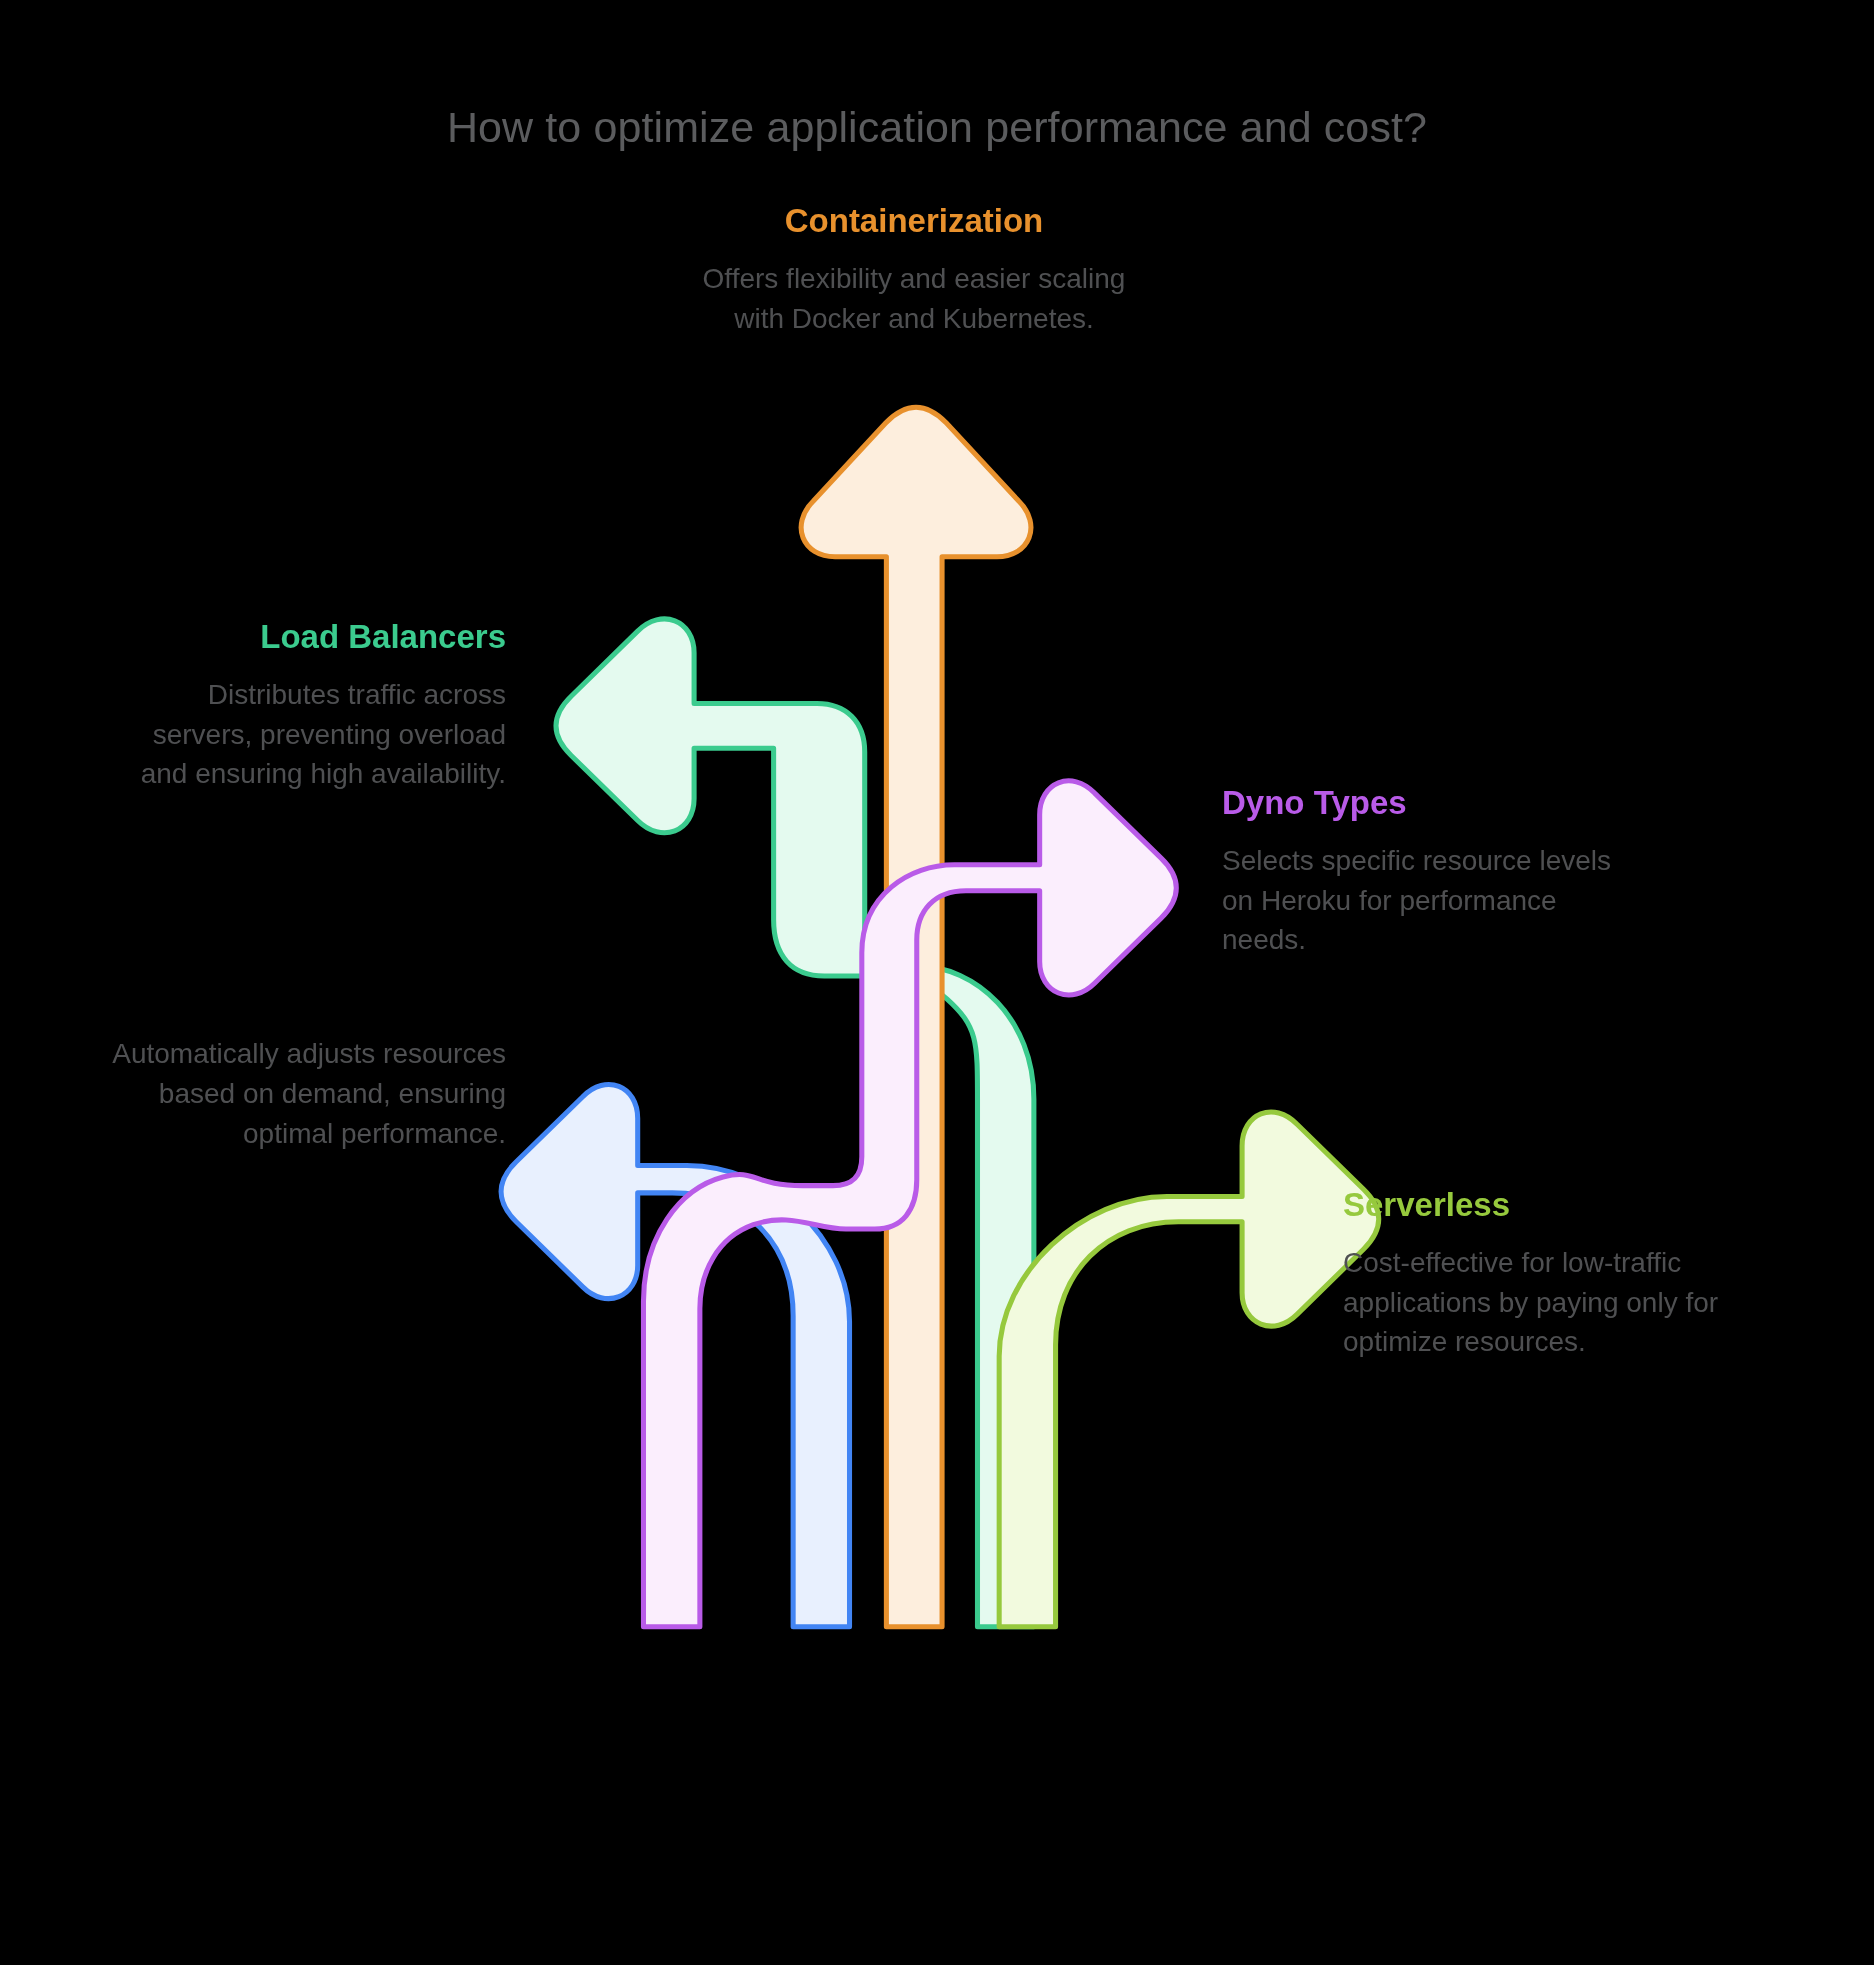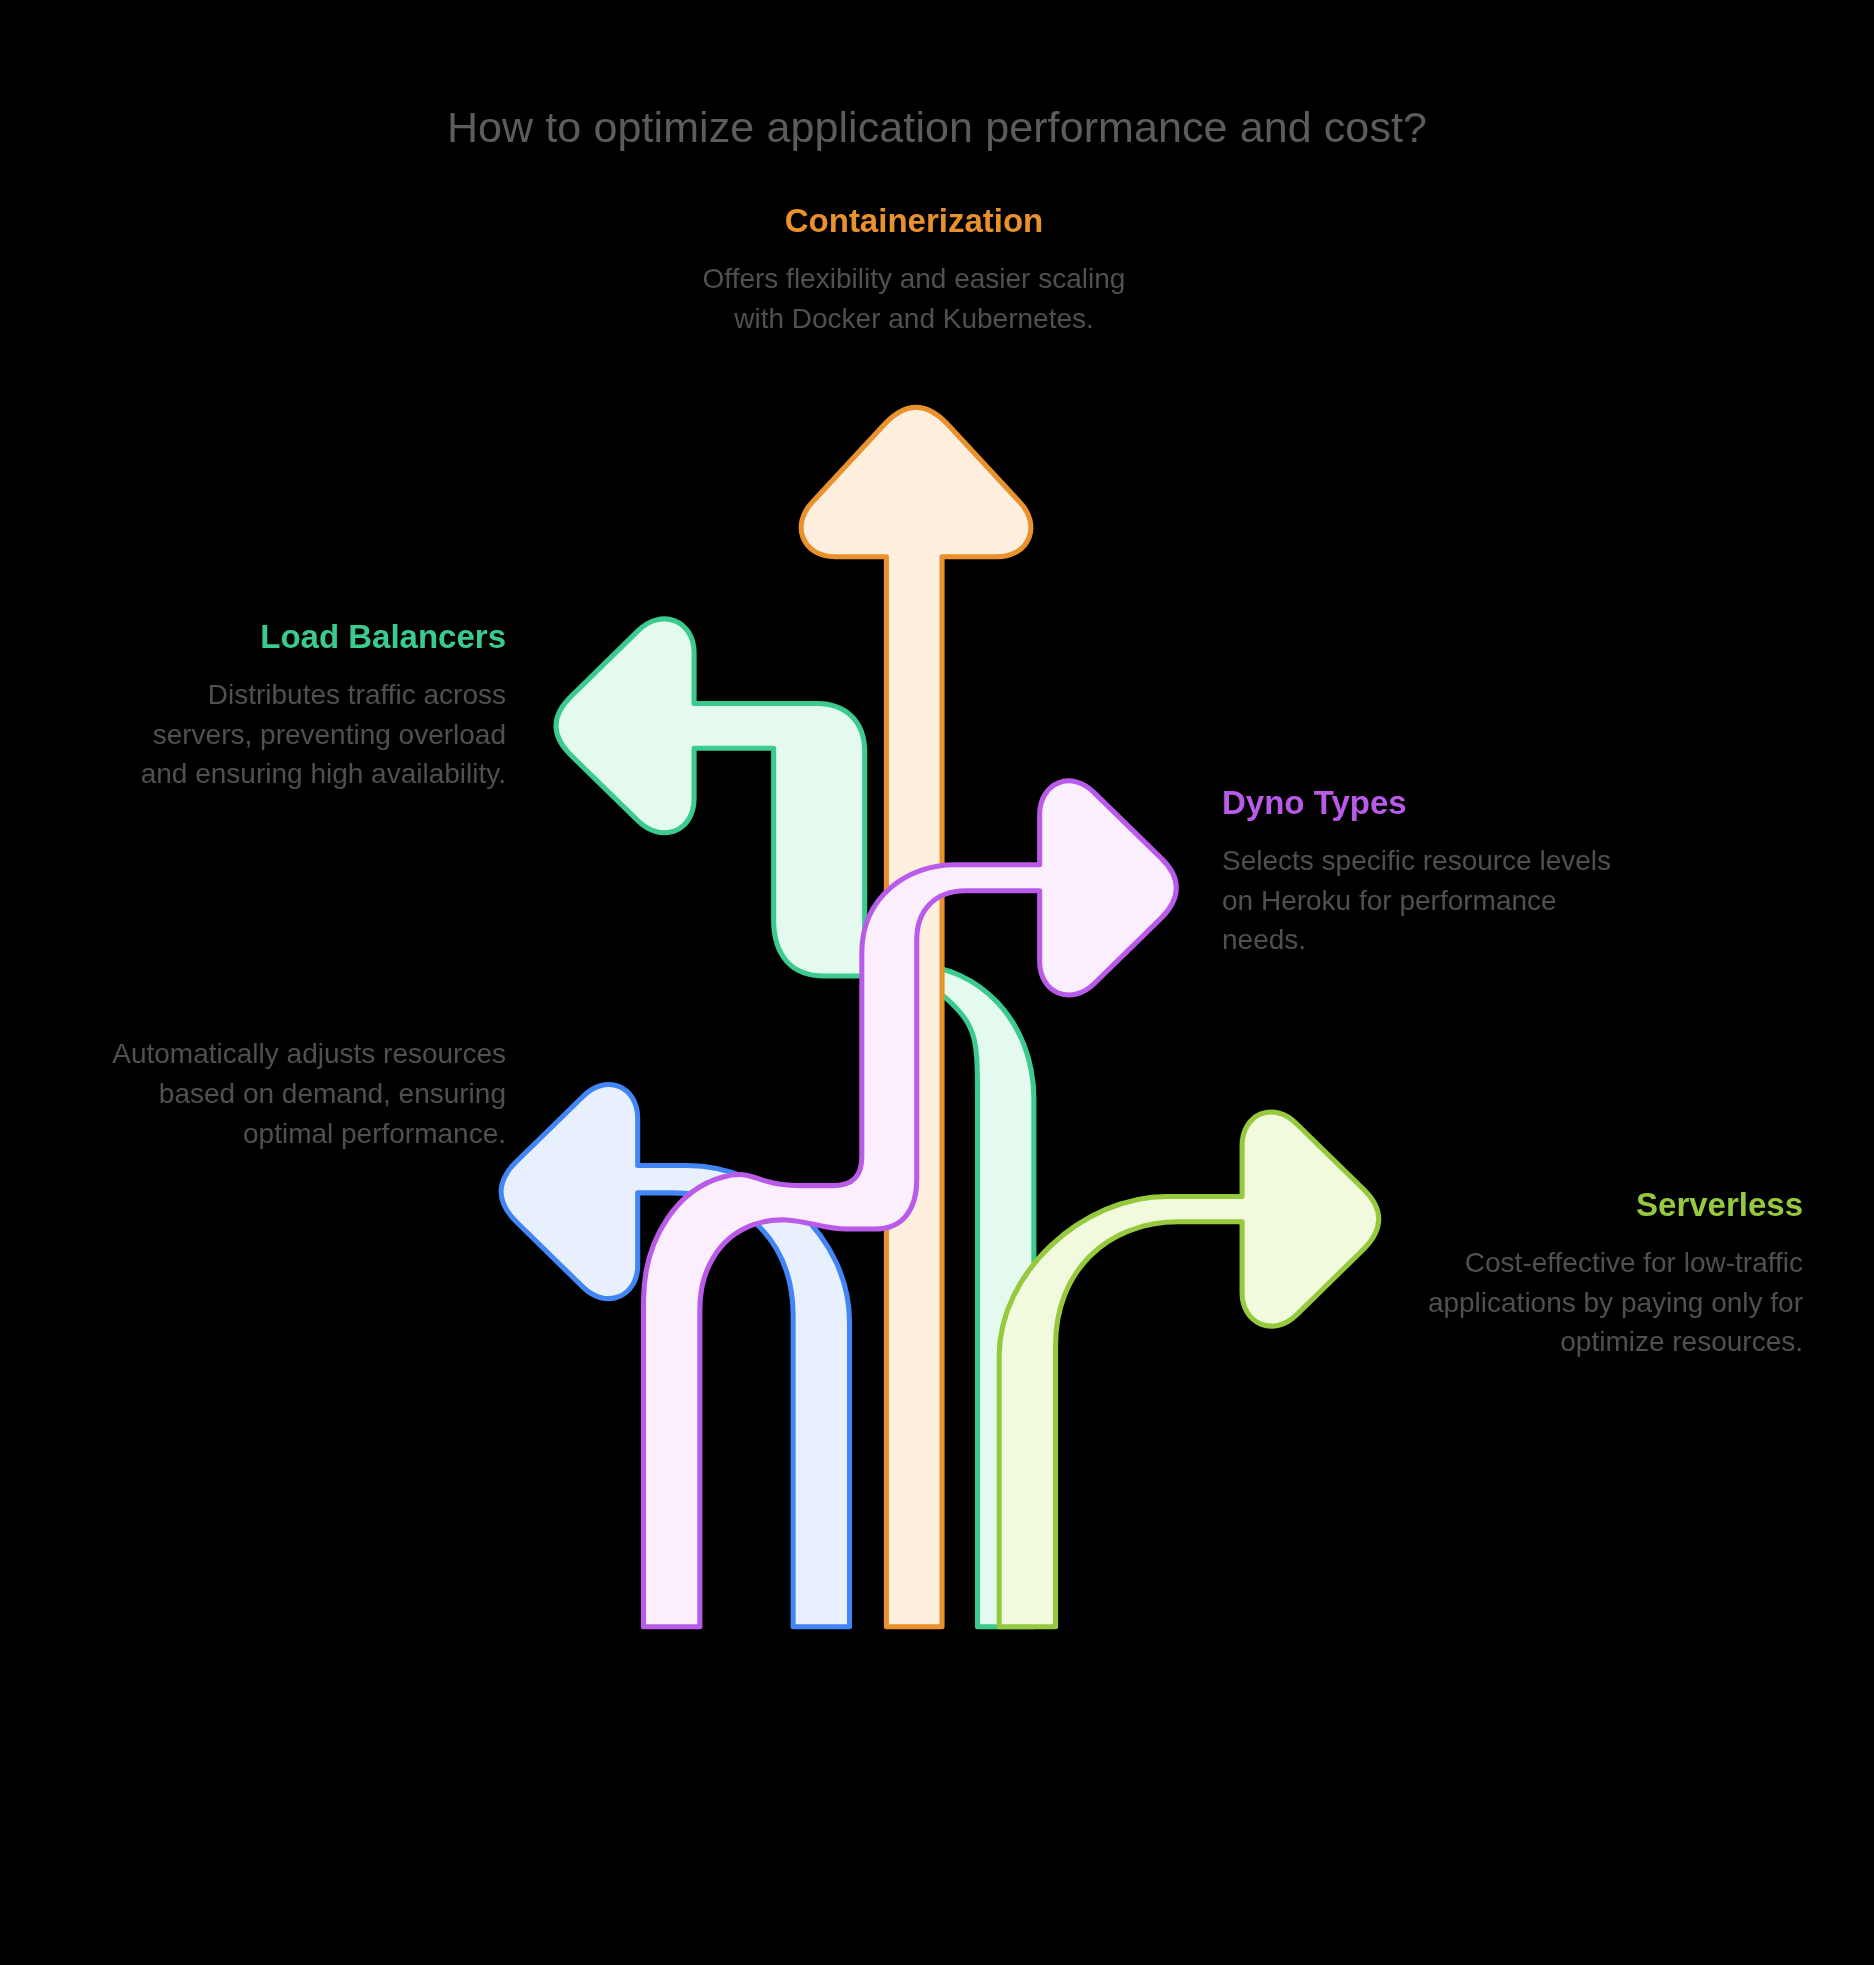--- a/index.html
+++ b/index.html
@@ -44,21 +44,21 @@
 
   #node-load-balancers{ left:108px; top:618px; width:398px; text-align:right; }
   #node-load-balancers .heading{ color:#3bcb8e; }
 
   #node-dyno-types{ left:1222px; top:784px; width:405px; text-align:left; }
   #node-dyno-types .heading{ color:#b95be8; }
 
   #node-auto-scaling{ left:108px; top:1034px; width:398px; text-align:right; }
   #node-auto-scaling .heading{ color:#4285f4; }
 
-  #node-serverless{ left:1343px; top:1186px; width:419px; text-align:right;margin-left:41px; }
+  #node-serverless{ left:1343px; top:1186px; width:419px; text-align:left; }
   #node-serverless .heading{ color:#96c93d; }
 
   svg#arrows{position:absolute;left:0;top:0;width:1874px;height:1965px;}
   svg#arrows path{ stroke-width:7; stroke-linejoin:round; stroke-linecap:round; }
 </style>
 </head>
 <body>
 
 <div id="stage">
 

